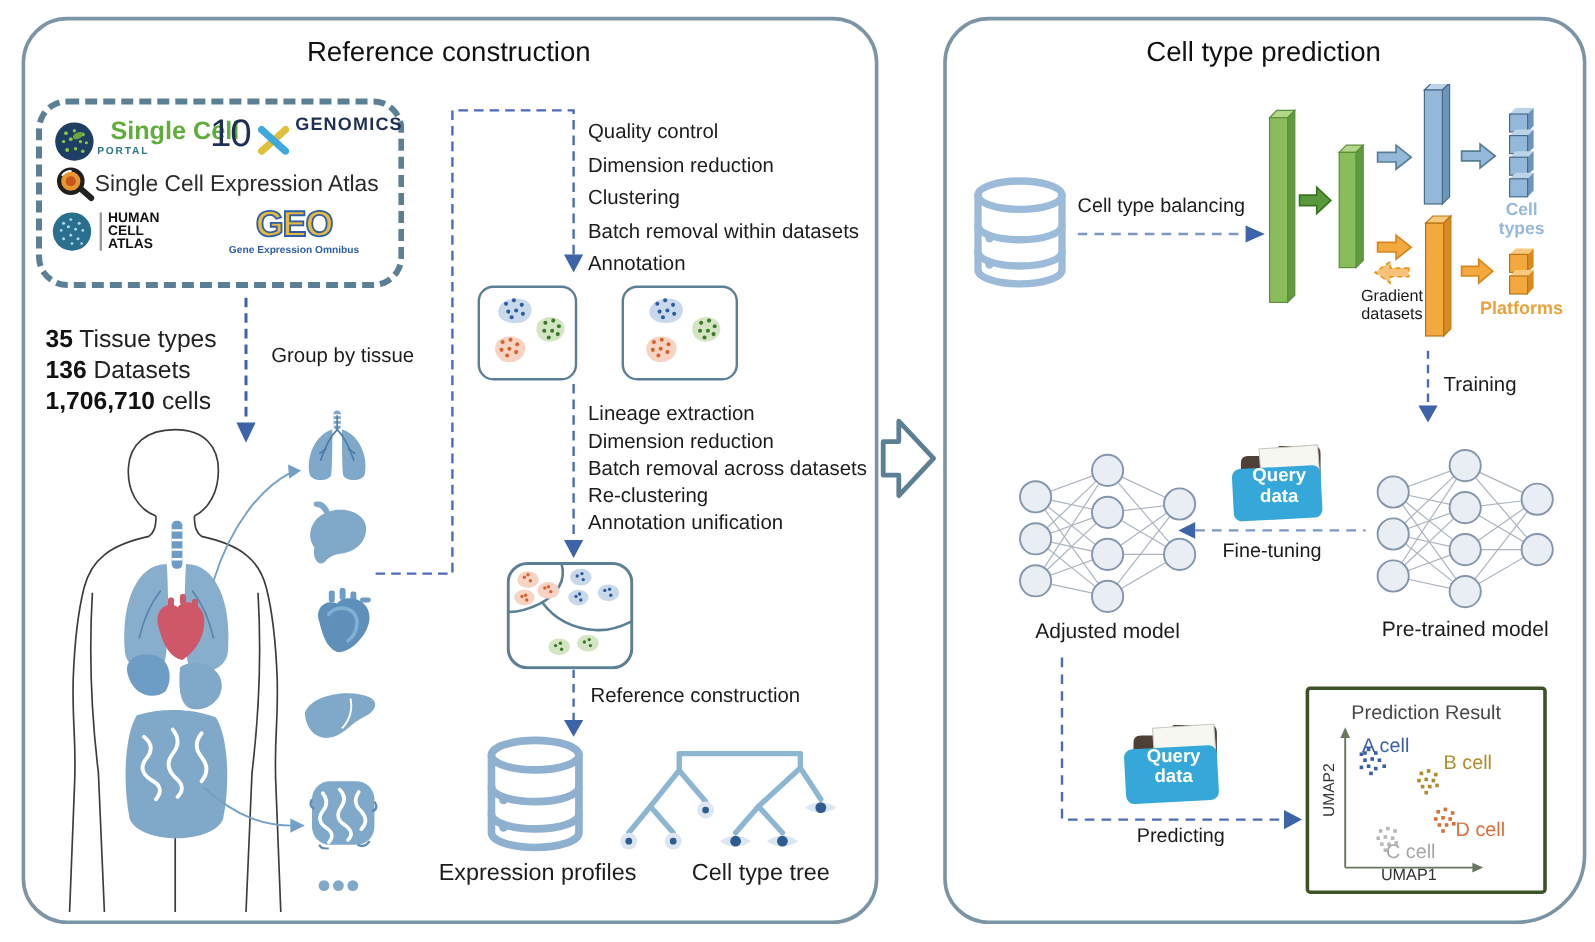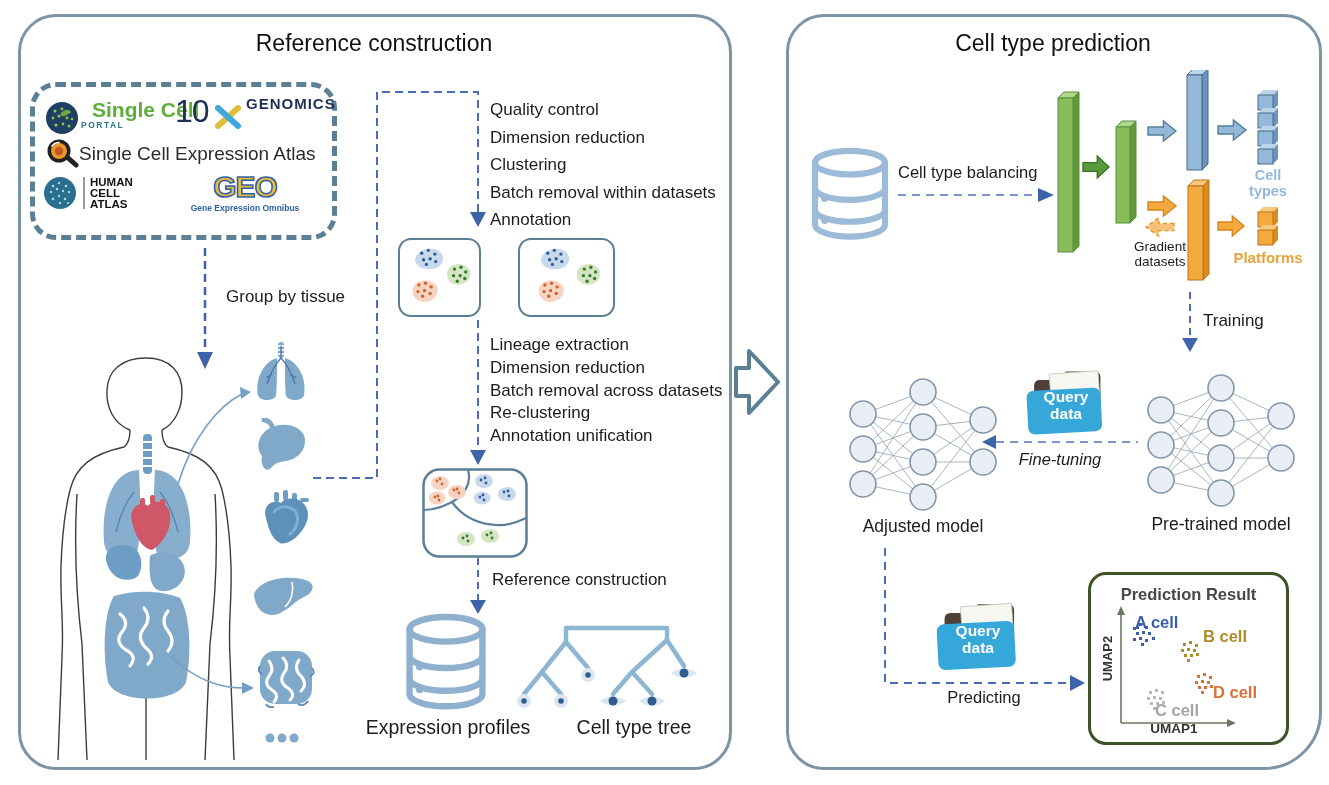--- a/index.html
+++ b/index.html
@@ -86,20 +86,28 @@
       <div>HUMAN</div>
       <div>CELL</div>
       <div>ATLAS</div>
     </div>
     <svg class="abs" style="left:150px;top:82px;" width="120" height="46" viewBox="0 0 120 46">
       <text x="60" y="28" text-anchor="middle" font-size="30" font-weight="bold" font-family="Liberation Sans, sans-serif" fill="#e8b93e" stroke="#2d5fa8" stroke-width="1.5" letter-spacing="-1">GEO</text>
     </svg>
     <div class="abs" style="left:146px;top:116px;width:128px;text-align:center;font-size:8.5px;font-weight:bold;color:#2d5fa8;">Gene Expression Omnibus</div>
   </div>
 
+  <div class="abs" style="left:38px;top:270px;">
+    <div class="stat-line">
+      <b>35</b> <span>Tissue types</span></div>
+    <div class="stat-line">
+      <b>136</b> <span>Datasets</span></div>
+    <div class="stat-line">
+      <b>1,706,710</b> <span>cells</span></div>
+  </div>
 
   <svg class="abs" style="left:196px;top:248px;" width="18" height="124" viewBox="0 0 18 124">
     <line x1="9" y1="0" x2="9" y2="104" stroke="#3d63a8" stroke-width="2.5" stroke-dasharray="8 5"></line>
     <polygon points="1,104 17,104 9,121" fill="#3d63a8"></polygon>
   </svg>
   <div class="lbl" style="left:226px;top:287px;">Group by tissue</div>
 
   <svg class="abs" style="left:44px;top:352px;" width="212" height="412" viewBox="0 0 212 412">
     <g stroke="#3c3c3c" stroke-width="1.4" fill="none">
       <path d="M86,78 C70,72 62,56 63,38 C64,18 78,6 102,6 C126,6 138,20 138,40 C138,58 130,72 118,78"></path>
@@ -537,21 +545,21 @@
     <div class="folder-label" style="top:24px;">
       <div>Query</div>
       <div>data</div>
     </div>
   </div>
 
   <svg class="abs" style="left:980px;top:434px;" width="160" height="16" viewBox="0 0 160 16">
     <polygon points="16,1 16,15 2,8" fill="#3d63a8"></polygon>
     <line x1="16" y1="8" x2="158" y2="8" stroke="#7b96c8" stroke-width="2" stroke-dasharray="8 6"></line>
   </svg>
-  <div class="lbl center" style="left:1005px;top:450px;width:110px;font-size:16.5px;font-style:italic;">Fine-tuning</div>
+  <div class="lbl center" style="left:1005px;top:450px;width:110px;font-size:16.5px;">Fine-tuning</div>
 
   <svg class="abs" style="left:848px;top:370px;" width="150" height="146" viewBox="0 0 150 146">
     <g stroke="#aab4c0" stroke-width="1">
       <line x1="15" y1="44" x2="75" y2="22"></line>
         <line x1="15" y1="44" x2="75" y2="57"></line>
         <line x1="15" y1="44" x2="75" y2="92"></line>
         <line x1="15" y1="44" x2="75" y2="127"></line>
       <line x1="15" y1="79" x2="75" y2="22"></line>
         <line x1="15" y1="79" x2="75" y2="57"></line>
         <line x1="15" y1="79" x2="75" y2="92"></line>
@@ -594,21 +602,21 @@
       <path d="M12,26 q0,-7 7,-7 h22 l9,-10 h34 q7,0 7,7 v30 h-79 z" fill="#4e3f37"></path>
       <polygon points="30,12 88,8 90,36 32,40" fill="#f7f7f2" stroke="#c8c8c0" stroke-width="1"></polygon>
       <rect x="4" y="30" width="88" height="52" rx="8" fill="#35a7d9" transform="rotate(-3 48 56)"></rect>
     </svg>
     <div class="folder-label" style="top:26px;">
       <div>Query</div>
       <div>data</div>
     </div>
   </div>
 
-  <div class="abs" style="left:1088px;top:572px;width:195px;height:167px;border:3.5px solid #3d5226;border-radius:18px;background:#fff;font-weight:bold;">
+  <div class="abs" style="left:1088px;top:572px;width:195px;height:167px;border:3.5px solid #3d5226;border-radius:4px;background:#fff;">
     <div class="abs center" style="left:0;top:10px;width:100%;font-size:16.5px;color:#474747;">Prediction Result</div>
     <svg class="abs" style="left:6px;top:26px;" width="186" height="130" viewBox="0 0 186 130">
       <line x1="24" y1="122" x2="24" y2="12" stroke="#68785f" stroke-width="1.6"></line>
       <polygon points="20,14 28,14 24,5" fill="#68785f"></polygon>
       <line x1="24" y1="122" x2="132" y2="122" stroke="#68785f" stroke-width="1.6"></line>
       <polygon points="130,118 130,126 139,122" fill="#68785f"></polygon>
       <g fill="#3a5fa8">
         <rect x="36" y="26" width="3" height="3"></rect>
           <rect x="42" y="22" width="3" height="3"></rect>
           <rect x="48" y="25" width="3" height="3"></rect>

